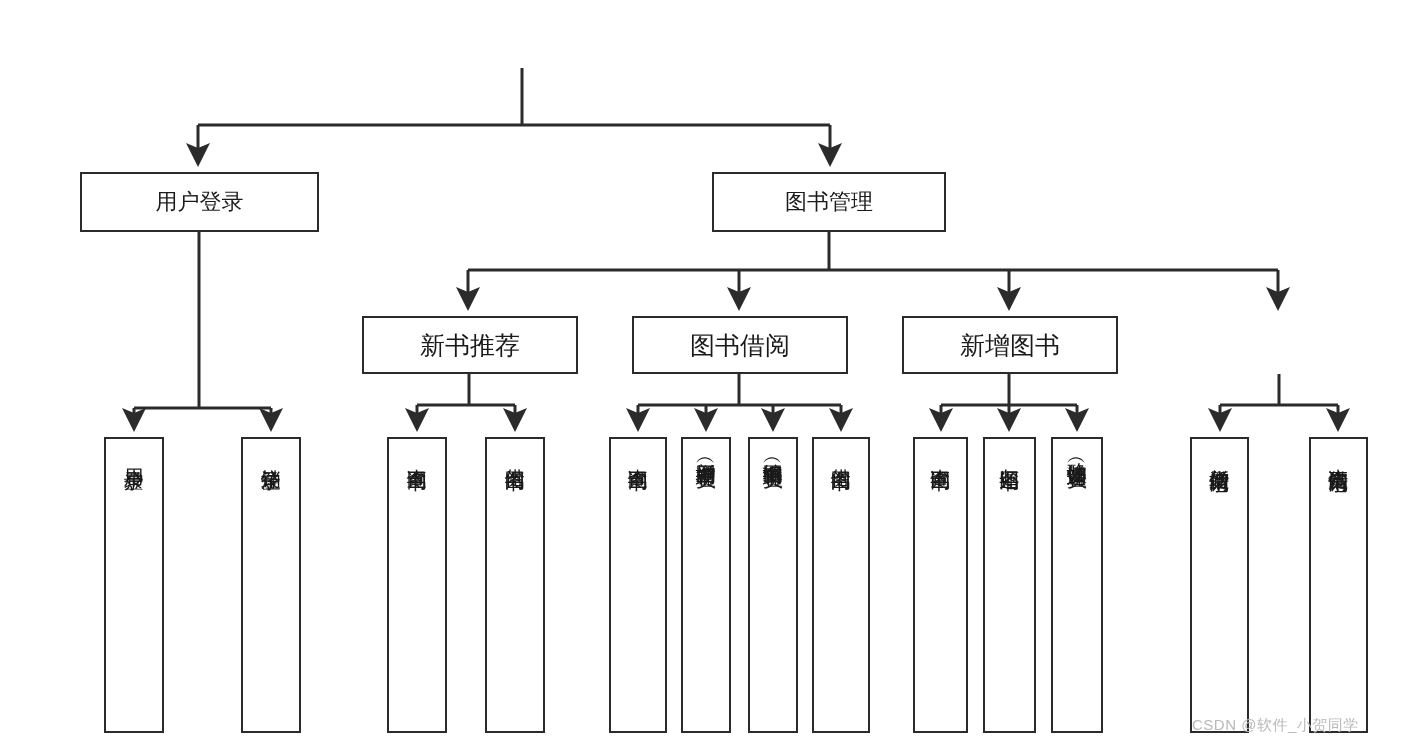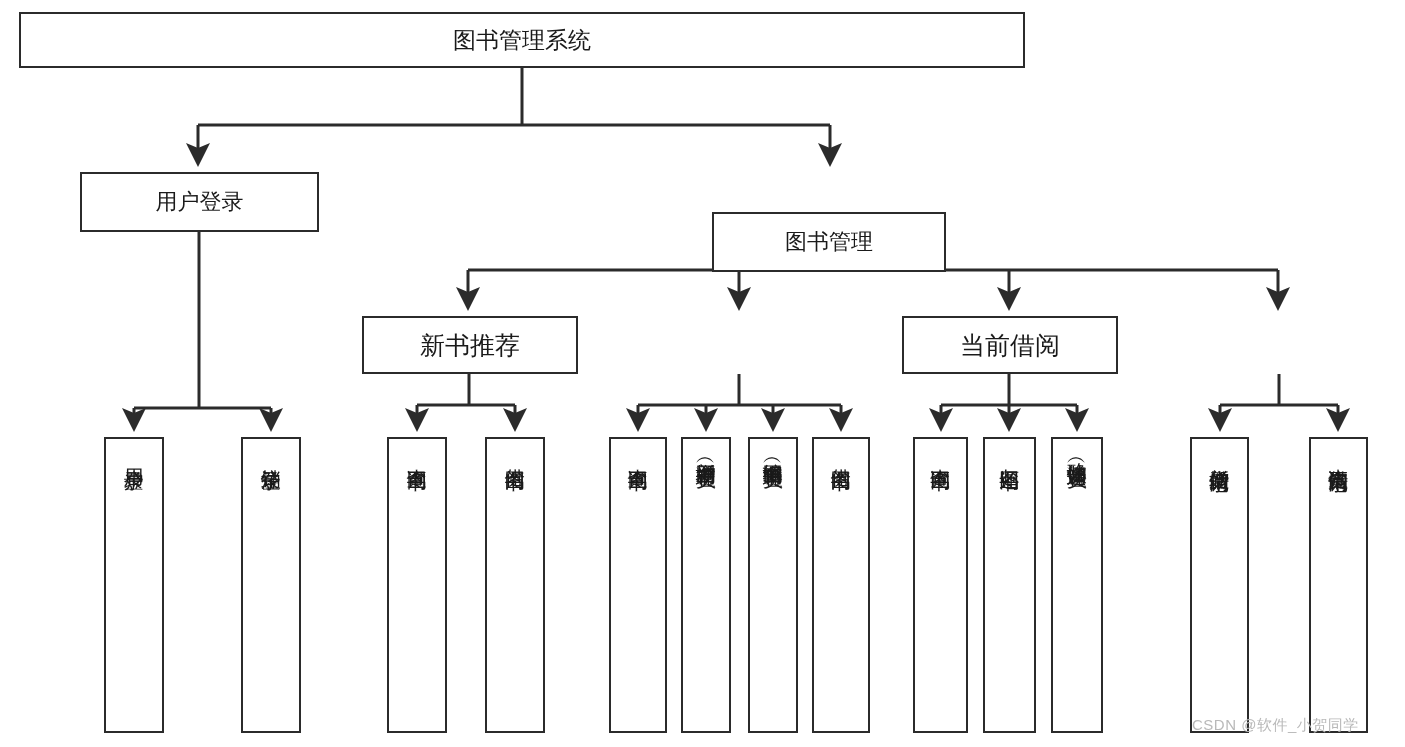--- a/index.html
+++ b/index.html
@@ -116,30 +116,30 @@
       <path d="M 1009 405 L 1009 428" marker-end="url(#arrow)"></path>
       <path d="M 1077 405 L 1077 428" marker-end="url(#arrow)"></path>
 
       <path d="M 1279 374 L 1279 405"></path>
       <path d="M 1220 405 L 1338 405"></path>
       <path d="M 1220 405 L 1220 428" marker-end="url(#arrow)"></path>
       <path d="M 1338 405 L 1338 428" marker-end="url(#arrow)"></path>
     </g>
   </svg>
 
-  <div class="node root" style="left:19px; top:12px; width:1006px; height:56px;">图书管理系统</div>
 
   <div class="node lvl2" style="left:80px; top:172px; width:239px; height:60px;">用户登录</div>
 
-  <div class="node lvl2" style="left:712px; top:172px; width:234px; height:60px;margin-top:40px;">图书管理</div>
+  <div class="node lvl2" style="left:712px; top:172px; width:234px; height:60px;">图书管理</div>
 
   <div class="node lvl3" style="left:362px; top:316px; width:216px; height:58px;">新书推荐</div>
 
+  <div class="node lvl3" style="left:632px; top:316px; width:216px; height:58px;">图书借阅</div>
 
-  <div class="node lvl3" style="left:902px; top:316px; width:216px; height:58px;">当前借阅</div>
+  <div class="node lvl3" style="left:902px; top:316px; width:216px; height:58px;">新增图书</div>
 
 
   <div class="node leaf" style="left:104px; top:437px; width:60px; height:296px;">
     <span class="vtext">用户登录</span>
   </div>
 
   <div class="node leaf" style="left:241px; top:437px; width:60px; height:296px;">
     <span class="vtext">注销登录</span>
   </div>
 

